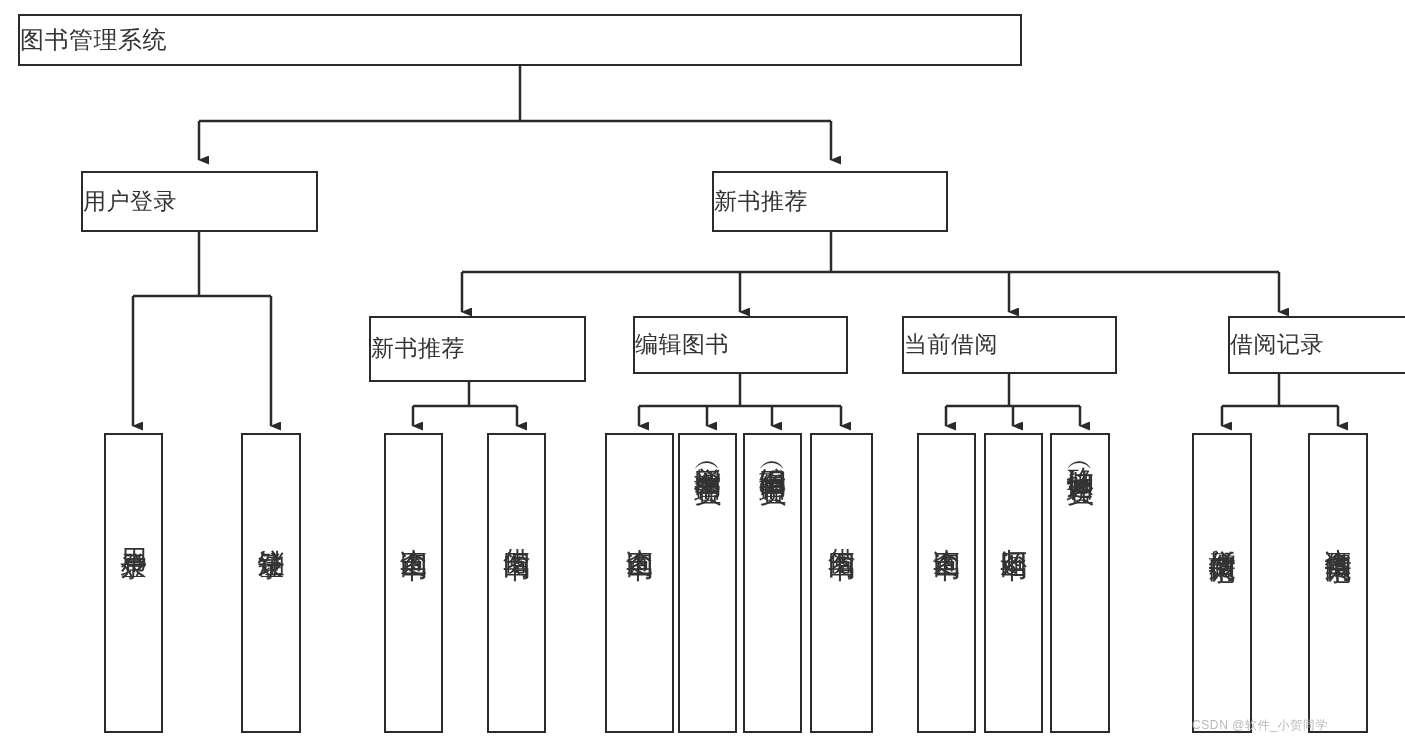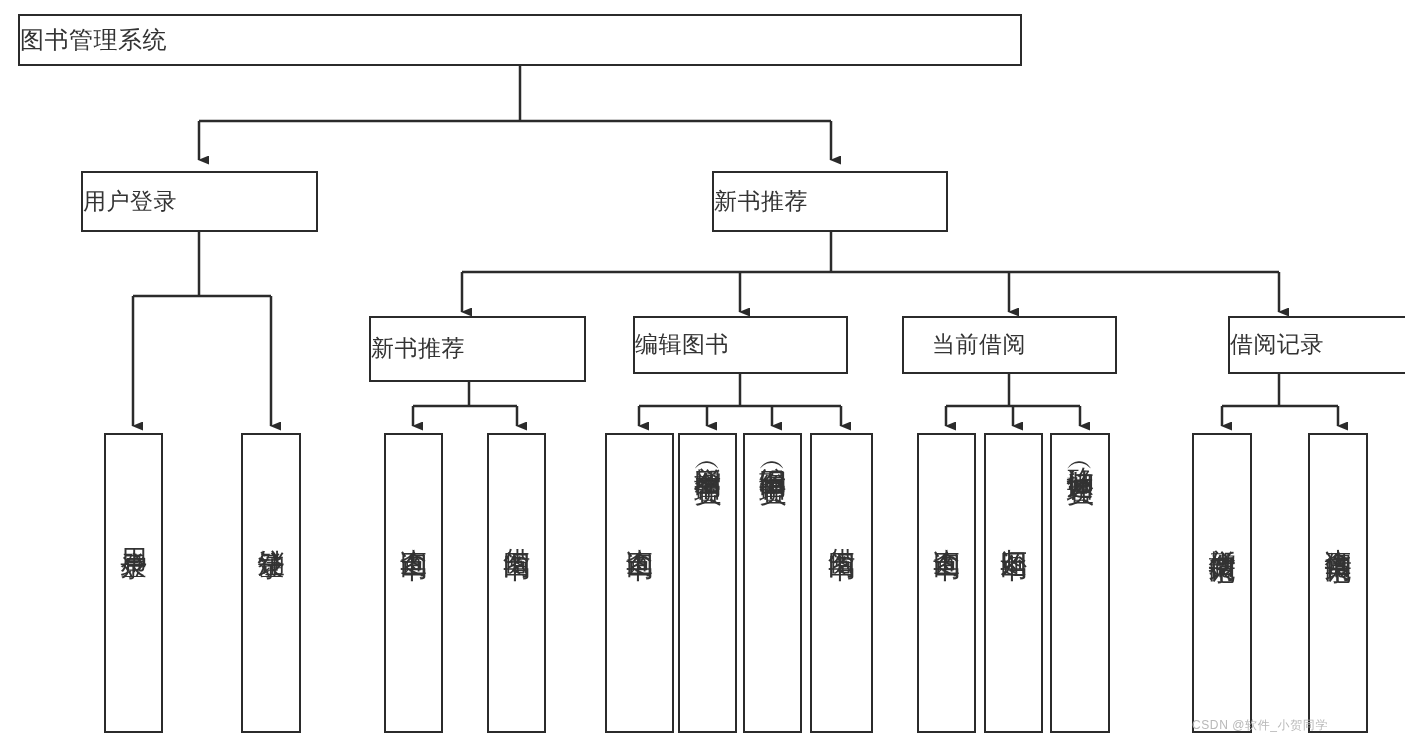--- a/index.html
+++ b/index.html
@@ -147,21 +147,21 @@
   </div>
 
   <div class="node horiz" style="left:369px; top:316px; width:217px; height:66px;">
     <span class="label">新书推荐</span>
   </div>
 
   <div class="node horiz" style="left:633px; top:316px; width:215px; height:58px;">
     <span class="label">编辑图书</span>
   </div>
 
-  <div class="node horiz" style="left:902px; top:316px; width:215px; height:58px;padding-left:28px;">
+  <div class="node horiz" style="left:902px; top:316px; width:215px; height:58px;">
     <span class="label">当前借阅</span>
   </div>
 
   <div class="node horiz" style="left:1228px; top:316px; width:215px; height:58px;">
     <span class="label">借阅记录</span>
   </div>
 
   <div class="node vert short" style="left:104px; top:433px; width:59px; height:300px;">
     <span class="label">用户登录</span>
   </div>

